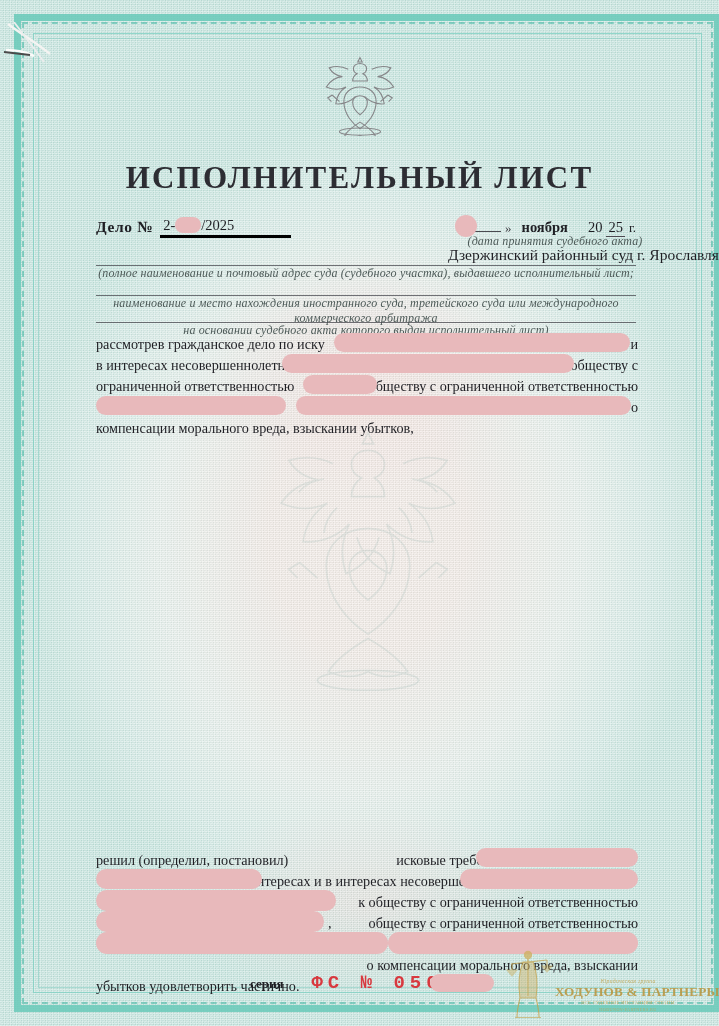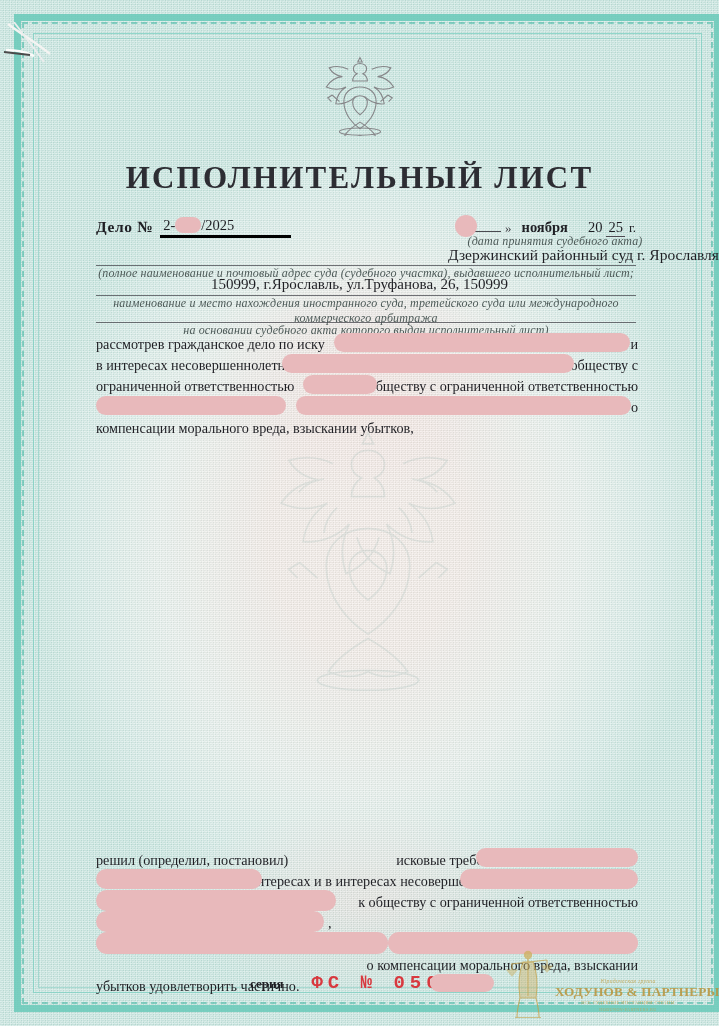--- a/index.html
+++ b/index.html
@@ -206,21 +206,20 @@
         <span class="gsuf">г.</span>
       </span>
     </div>
     <div class="red-dot" style="left:455px;top:215px;width:22px;height:22px;"></div>
     <div class="cap cap-date">(дата принятия судебного акта)</div>
 
     <div class="court-name">Дзержинский районный суд г. Ярославля</div>
     <div class="rule rule1"></div>
     <div class="cap cap1">(полное наименование и почтовый адрес суда (судебного участка), выдавшего исполнительный лист;</div>
 
-    <div class="court-addr">150999, г.Ярославль, ул.Труфанова, 26, 150999</div>
     <div class="rule rule2"></div>
     <div class="cap cap2">наименование и место нахождения иностранного суда, третейского суда или международного коммерческого арбитража</div>
 
     <div class="rule rule3"></div>
     <div class="cap cap3">на основании судебного акта которого выдан исполнительный лист)</div>
 
     <div class="body-block">
       <div class="ln just">
         <span>рассмотрев  гражданское дело по иску</span>
         <span>в своих интересах и</span>
@@ -254,20 +253,21 @@
         <span style="margin-right:120px">исковые      требования</span>
       </div>
       <div class="ln" style="text-align:center">
         <span>в своих интересах и в интересах несовершеннолетнего</span>
       </div>
       <div class="ln" style="text-align:right">
         <span>к  обществу  с  ограниченной  ответственностью</span>
       </div>
       <div class="ln just">
         <span style="margin-left:232px">,</span>
+        <span>обществу    с    ограниченной    ответственностью</span>
       </div>
       <div class="ln" style="text-align:left;padding-left:282px">
         <span>;</span>
       </div>
       <div class="ln" style="text-align:right">
         <span>о  компенсации морального вреда, взыскании</span>
       </div>
       <div class="ln" style="height:24px">
         <span>убытков удовлетворить частично.</span>
       </div>

